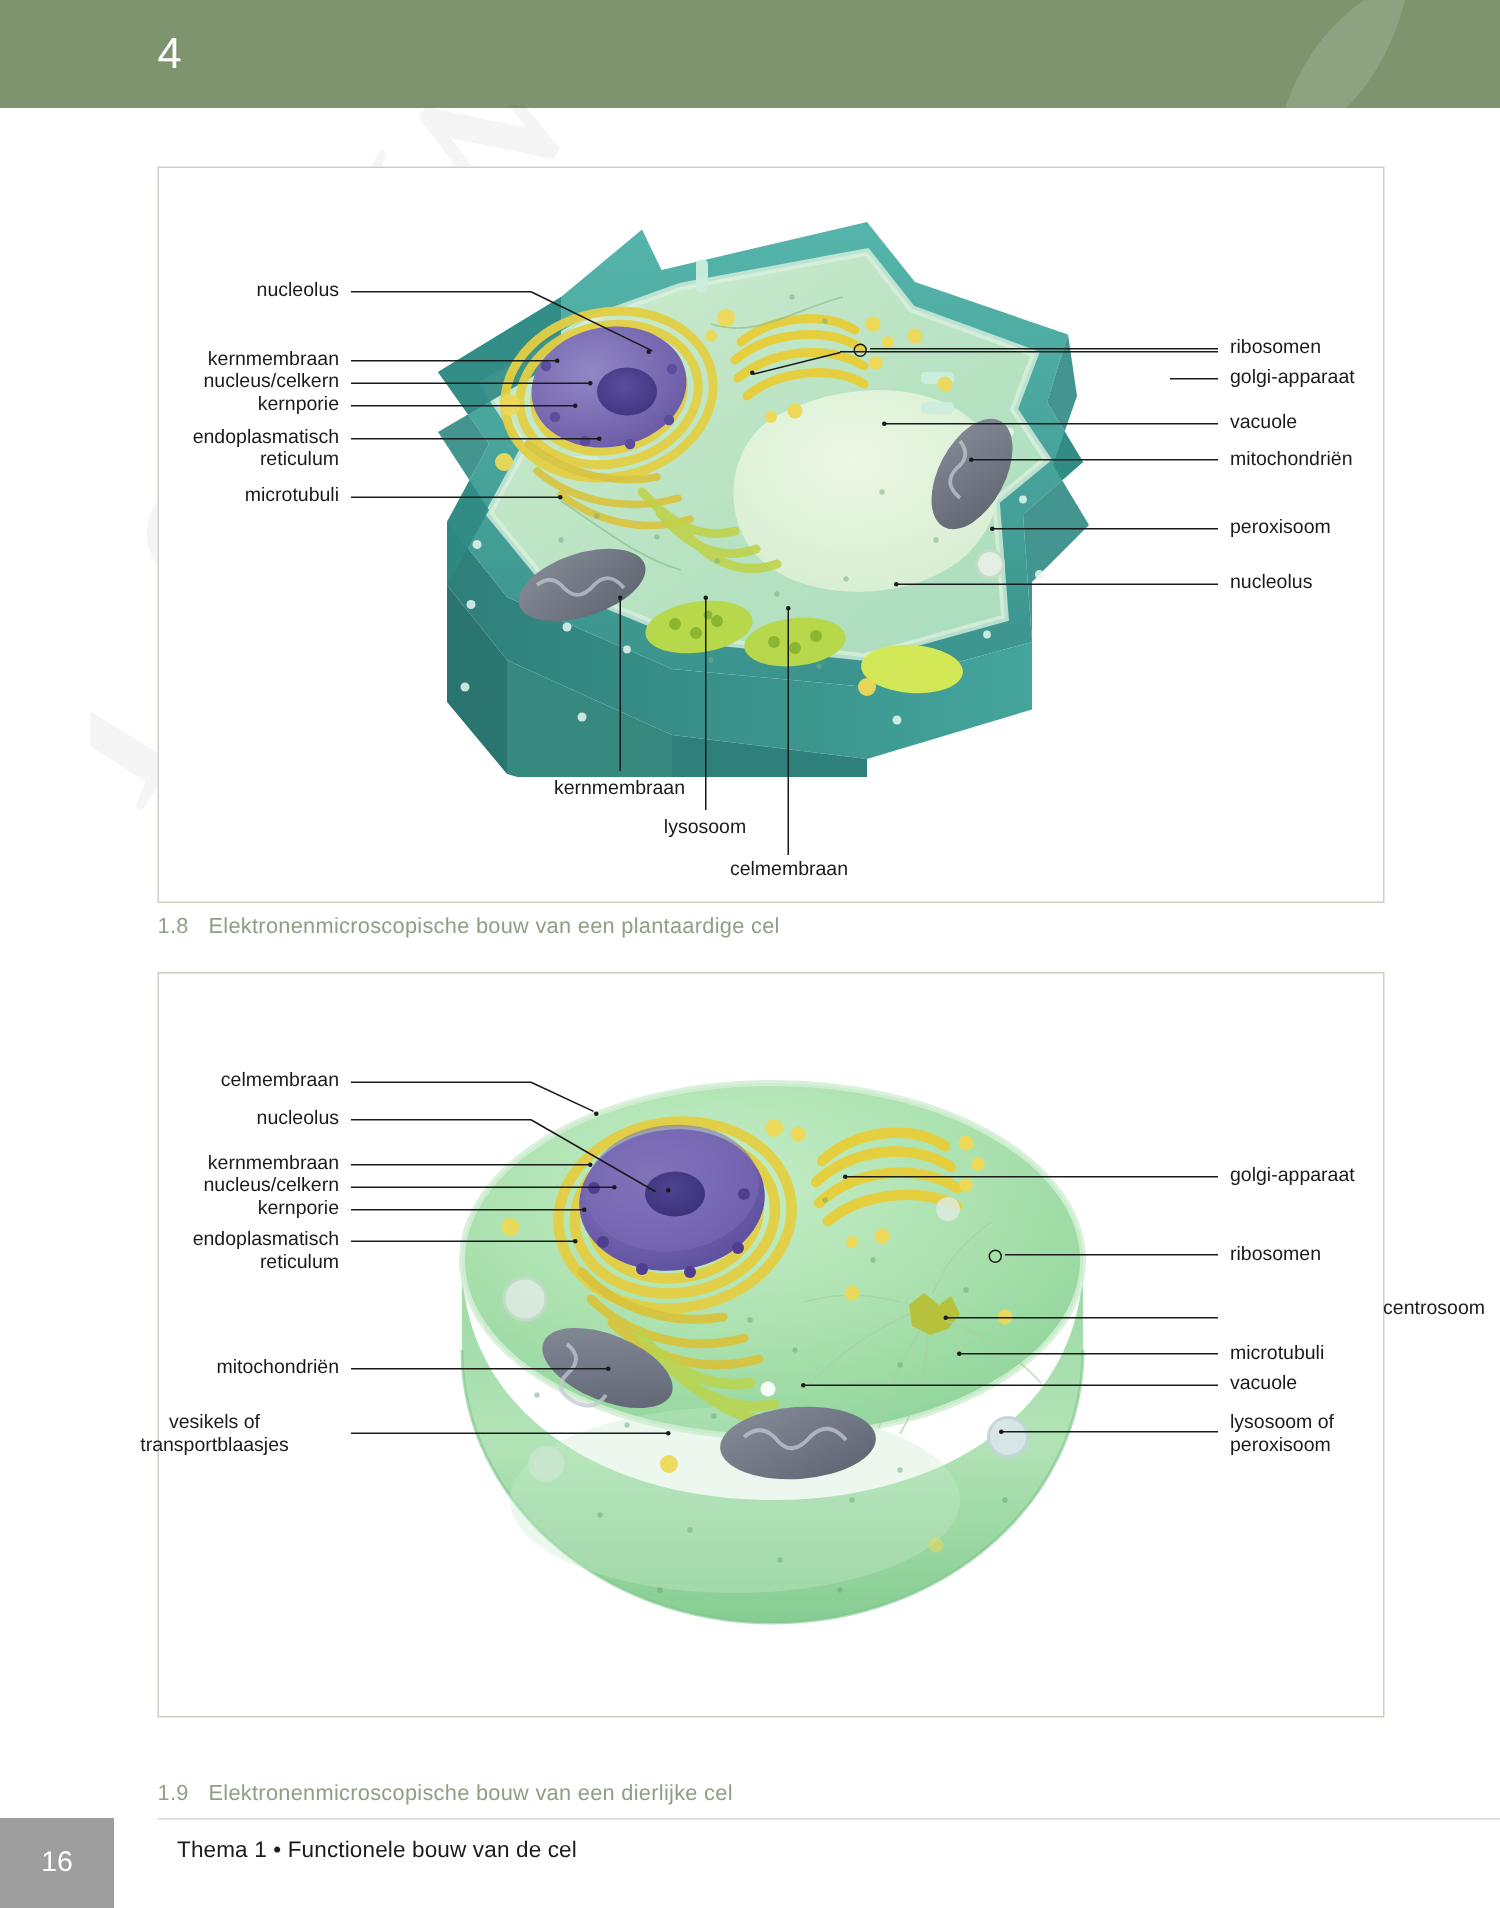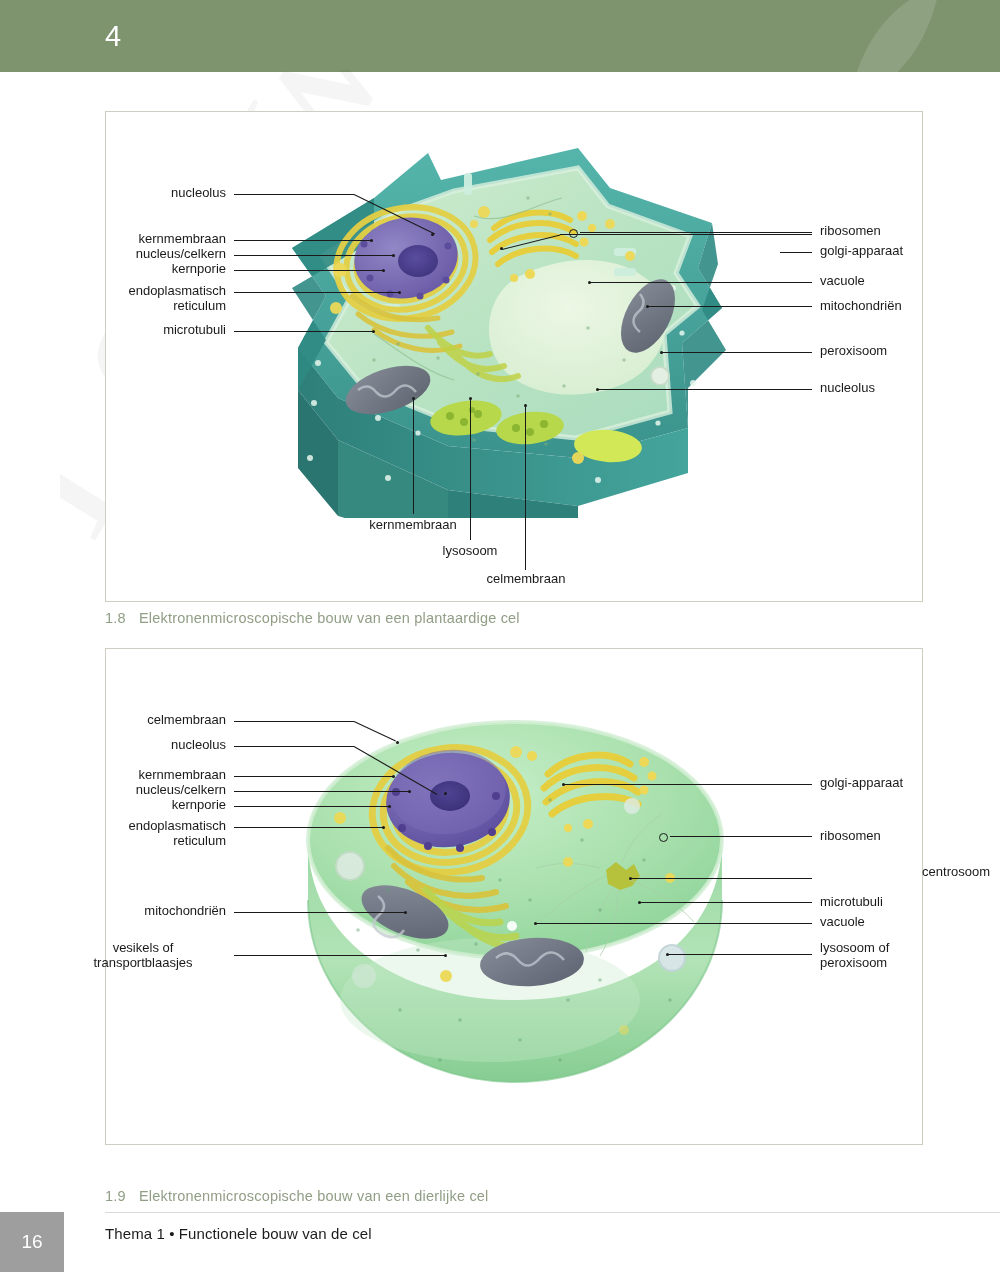--- a/index.html
+++ b/index.html
@@ -53,26 +53,26 @@
   }
   #caption-plant{left:105px;top:610px;}
   #caption-animal{left:105px;top:1148px;margin-top:40px;}
   .caption .cap-num{display:inline-block;width:34px;}
 
   
   .footer-rule{
     position:absolute;left:105px;top:1212px;width:895px;height:1px;background:#d9d9d9;
   }
   .page-badge{
-    position:absolute;left:0px;top:1212px;width:64px;height:60px;
+    position:absolute;left:0px;top:1212px;width:76px;height:60px;
     background:#9e9e9e;color:#ffffff;font-size:19px;
     display:flex;align-items:center;justify-content:center;
   }
   .footer-text{
-    position:absolute;left:105px;top:1225px;font-size:15px;color:#1b1b1b;
+    position:absolute;left:118px;top:1225px;font-size:15px;color:#1b1b1b;
     white-space:nowrap;letter-spacing:.1px;
   }
 
   
   .label{
     position:absolute;font-size:13px;line-height:14.5px;color:#1a1a1a;
     white-space:pre;letter-spacing:0px;
   }
   .label.right{text-align:left;}
   .label.left{text-align:right;}

